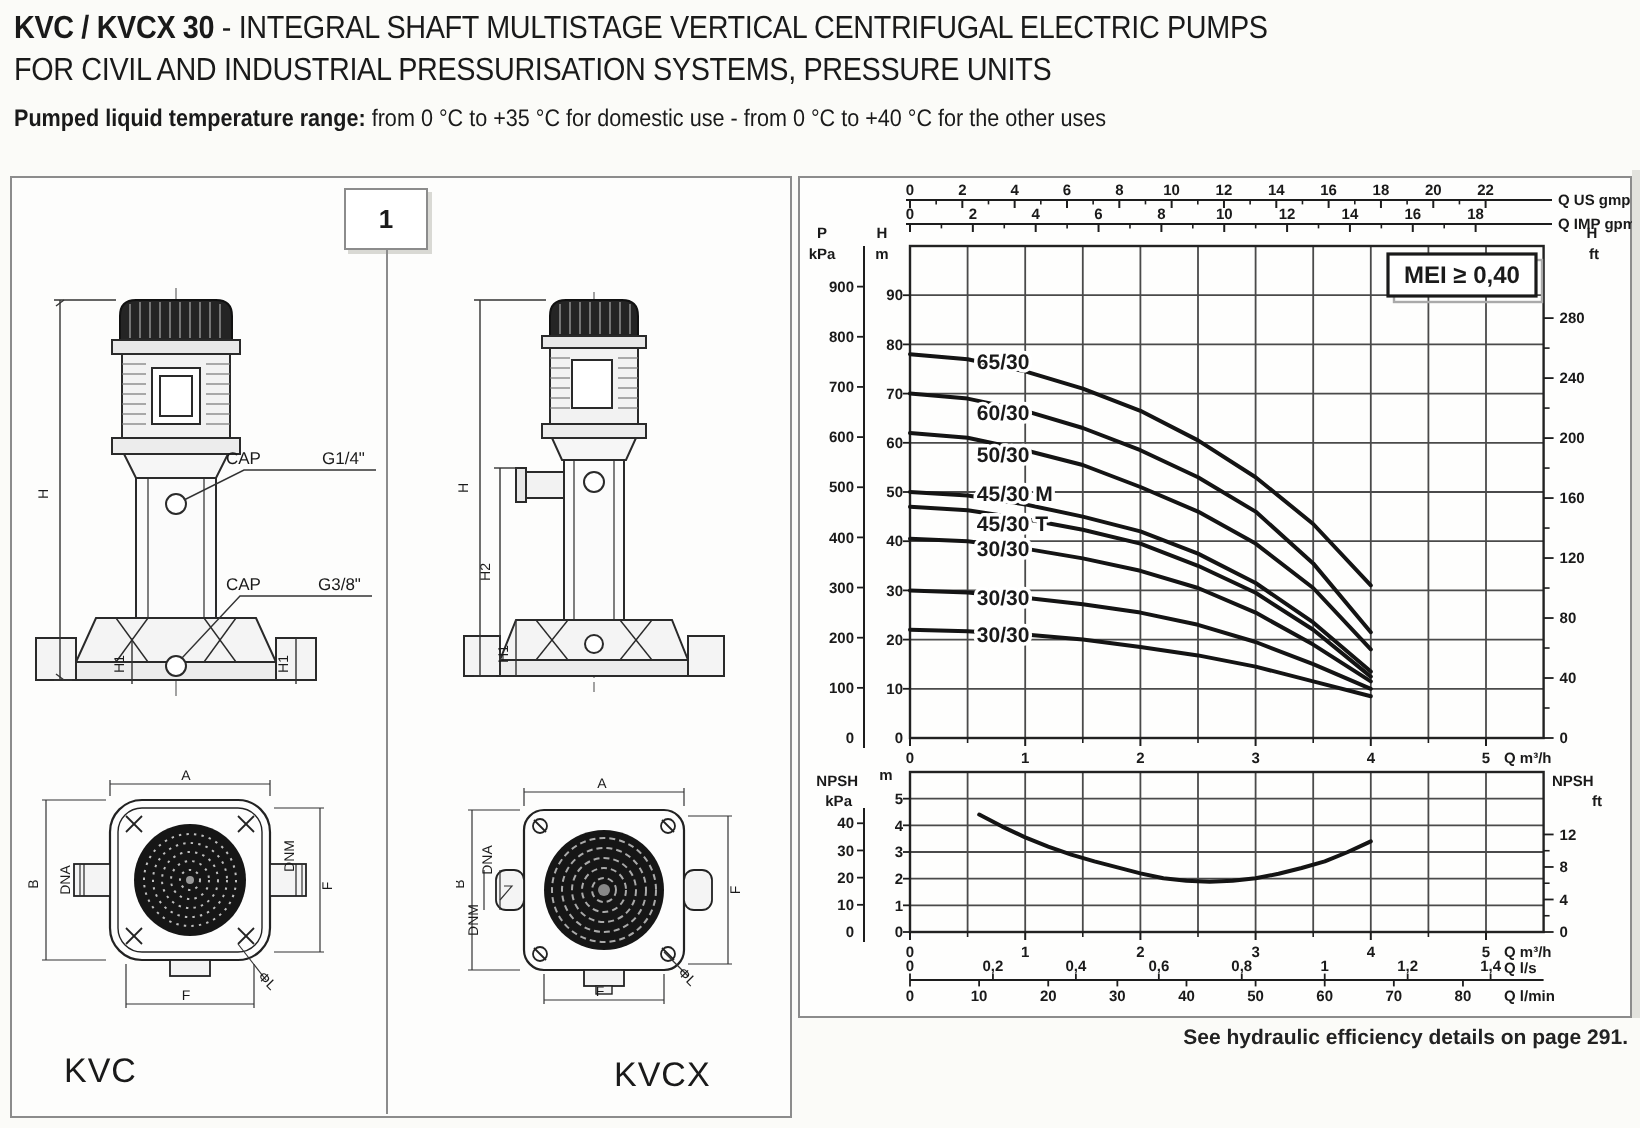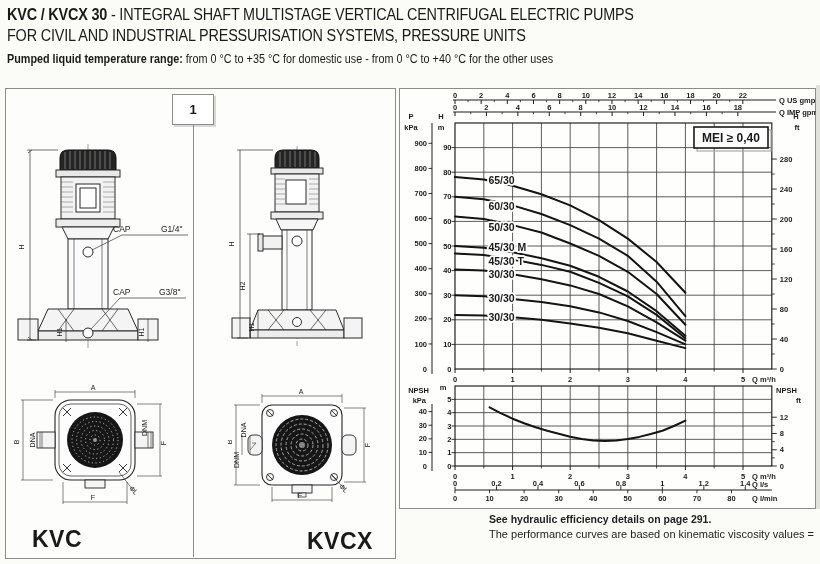--- a/index.html
+++ b/index.html
@@ -12,21 +12,21 @@
   .t1{font-size:16px;line-height:21px;font-weight:bold;letter-spacing:-.2px}
   .t1 .rest{font-weight:normal}
   .sub{font-size:12px;margin-top:6px}
   .panel{position:absolute;border:1px solid #8c8c8c;background:#fdfdfc}
   #leftPanel{left:5px;top:88px;width:389px;height:469px}
   #chartPanel{left:399px;top:88px;width:415px;height:419px;background:#fefefd}
   .divider{position:absolute;left:187px;top:35px;width:1px;height:433px;background:#8c8c8c}
   .figbox{position:absolute;left:166px;top:5px;width:40px;height:29px;background:#fff;
     border:1px solid #8c8c8c;box-shadow:2px 2px 0 #d9d9d4;
     display:flex;align-items:center;justify-content:center;font-weight:bold;font-size:13px}
-  .caption{position:absolute;font-weight:bold;font-size:23px;letter-spacing:.5px}
+  .caption{position:absolute;font-weight:normal;font-size:17px;letter-spacing:.5px}
   #capKvc{left:26px;top:437px}
   #capKvcx{left:301px;top:439px}
   svg.drawing{position:absolute}
   svg text{font-family:"Liberation Sans",sans-serif;fill:#1a1a1a}
   .dimtxt{font-size:7px}
   .captxt{font-size:8.5px}
   #chartsSvg{position:absolute;left:399px;top:88px;width:421px;height:421px}
   .footer{position:absolute;right:6px;top:512px;text-align:left;font-size:11px;line-height:15px;color:#222}
   .footer .f1{font-weight:bold;font-size:10.5px}
   .edge{position:absolute;right:0;top:85px;width:4px;height:424px;background:#e2e2dd}
@@ -633,14 +633,13 @@
       <line x1="731.4744705105898" y1="490" x2="731.4744705105898" y2="493.2" stroke="#1d1d1d" stroke-width="0.9"></line>
       <text x="731.4744705105898" y="500.5" text-anchor="middle" font-size="7.5" font-weight="bold">80</text>
       <text x="752" y="500.5" text-anchor="start" font-size="7.5" font-weight="bold">Q l/min</text>
     </g>
   </svg>
 
 <div class="edge"></div>
 
 <div class="footer">
   <div class="f1">See hydraulic efficiency details on page 291.</div>
-  <div>The performance curves are based on kinematic viscosity values =</div>
 </div>
 
 </body></html>

